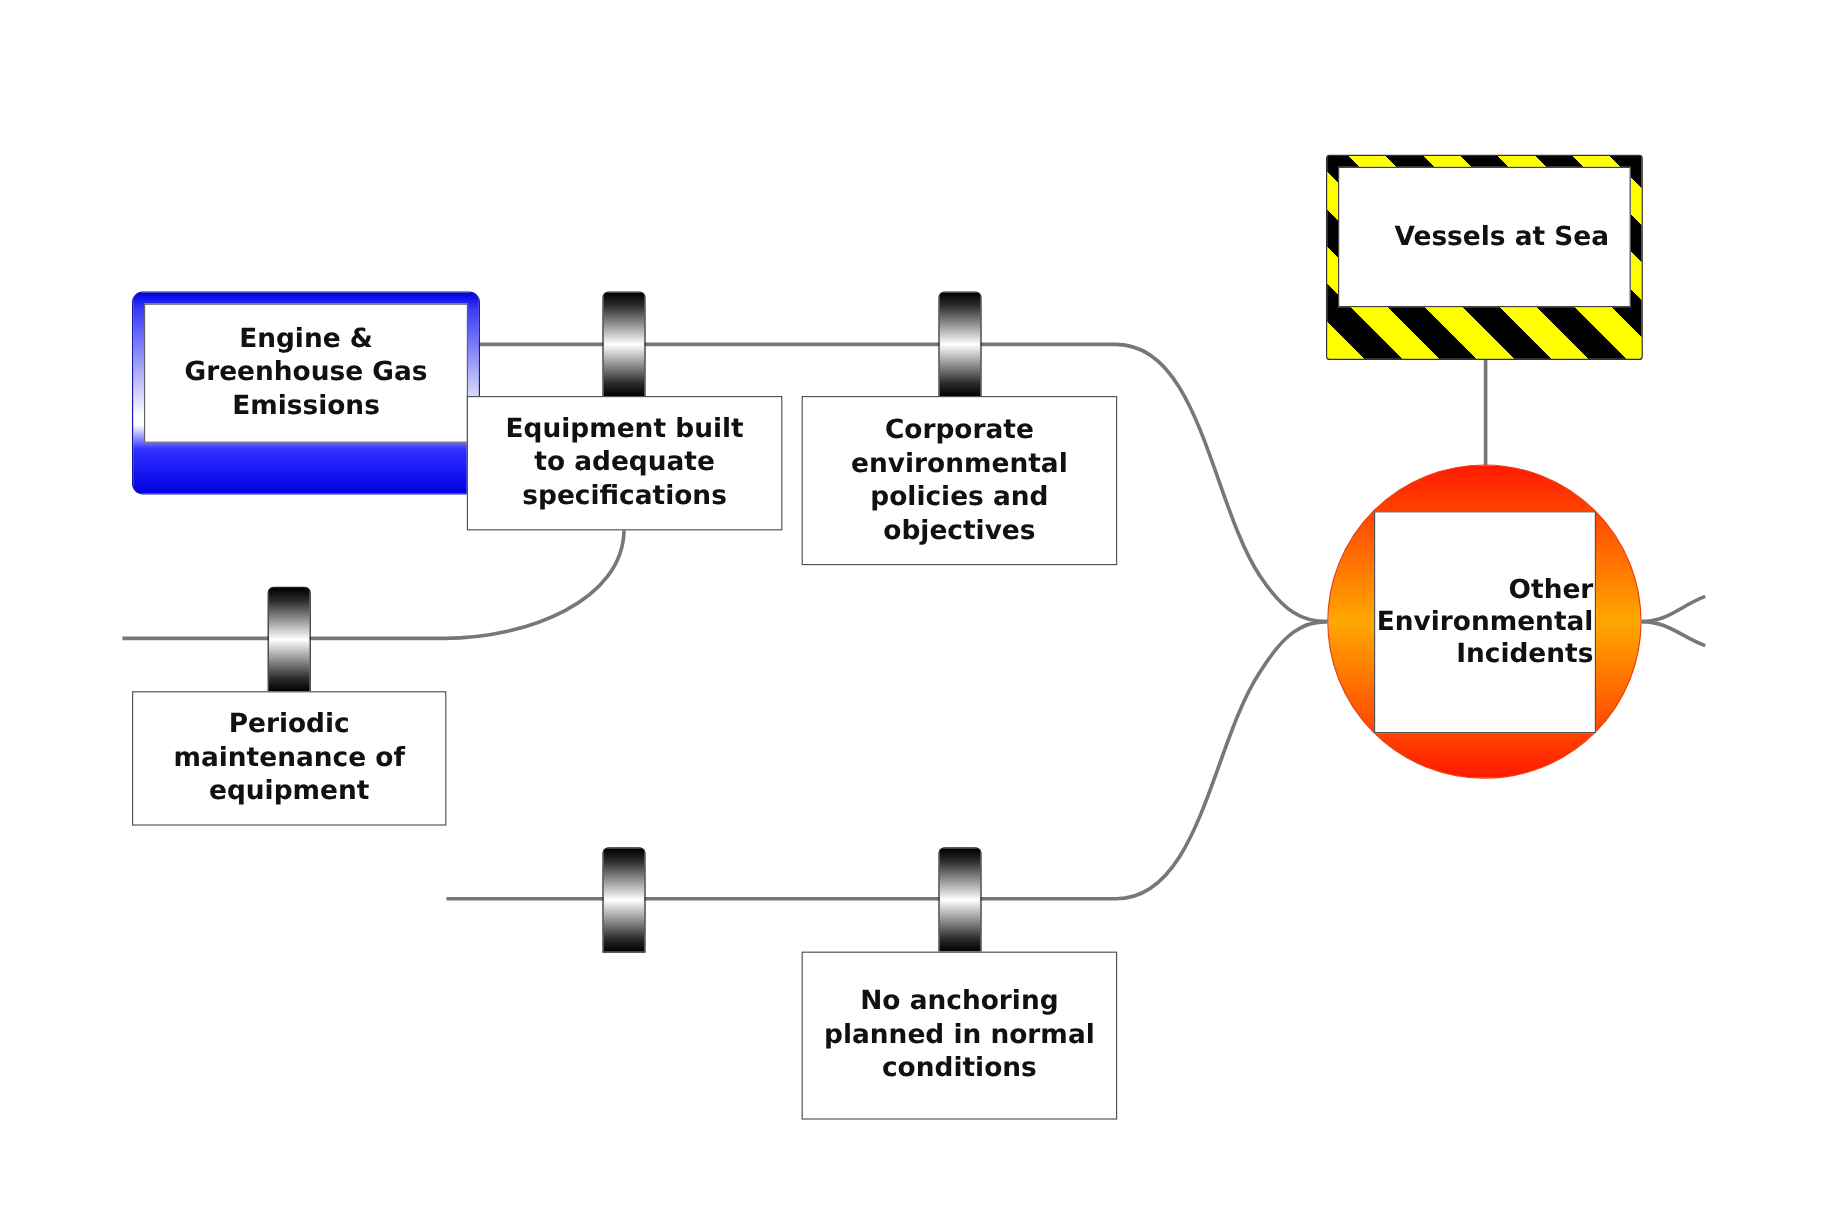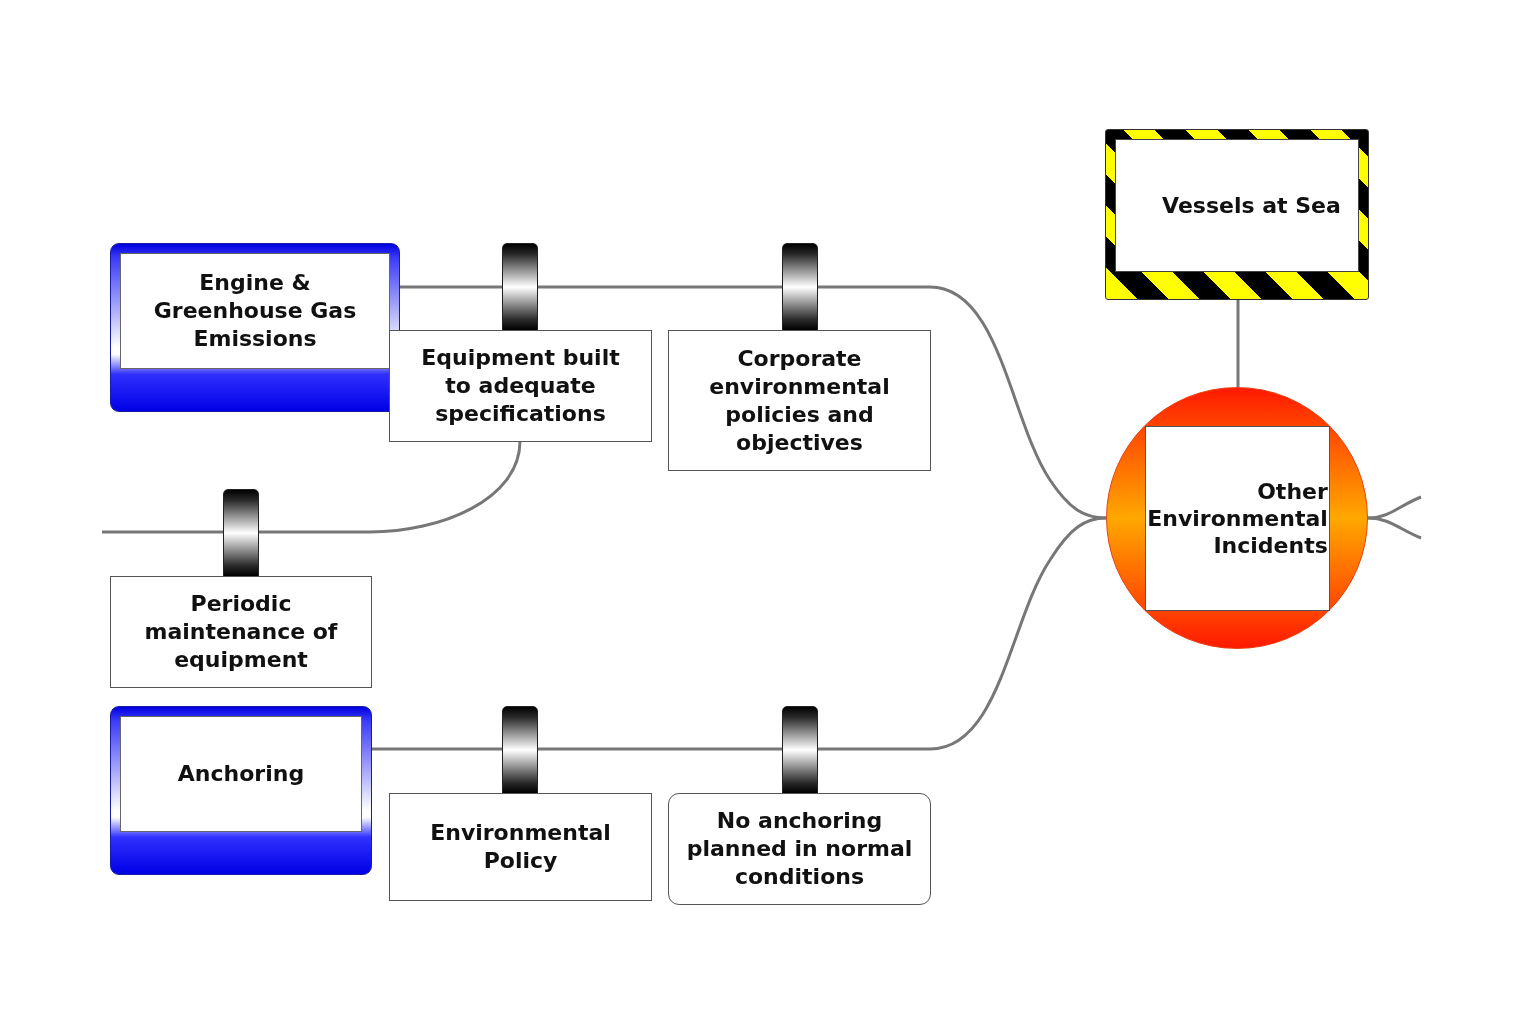--- a/index.html
+++ b/index.html
@@ -15,21 +15,21 @@
   .threat .inner { position:absolute; left:9px; top:9px; right:9px; height:116px;
                    background:#fff; border:1.5px solid #666; box-sizing:border-box;
                    display:flex; align-items:center; justify-content:center; padding:0 6px; }
   .barrier-label { background:#fff; border:1.5px solid #555; padding:0 23px; }
   .barrier { position:absolute; width:36px; height:88px; box-sizing:border-box;
              border-radius:5px 5px 0 0; border:1px solid #222;
              background:linear-gradient(to bottom, #000 0%, #2a2a2a 12%, #9a9a9a 32%, #ffffff 50%, #9a9a9a 68%, #2a2a2a 88%, #000 100%); }
   .hazard { position:absolute; left:1105px; top:129px; width:264px; height:171px; box-sizing:border-box;
             border:1.5px solid #333; border-radius:3px;
             background:repeating-linear-gradient(45deg, #ffff00 0px, #ffff00 22px, #000 22px, #000 44px); }
-  .hazard .inner { position:absolute; left:9px; top:9px; right:9px; height:133px; background:#fff;
+  .hazard .inner { position:absolute; left:9px; top:9px; right:9px; height:117px; background:#fff;
                    border:1.5px solid #444; box-sizing:border-box; display:flex; align-items:center;
                    justify-content:center; font-weight:bold; font-size:22px; color:#111;padding-left:29px; }
   .event { position:absolute; left:1106px; top:387px; width:262px; height:262px; border-radius:50%;
            box-sizing:border-box; border:1px solid #e84010;
            background:linear-gradient(to bottom, #ff1a00 0%, #ff5a00 22%, #ffa800 50%, #ff5a00 78%, #ff1a00 100%); }
   .event .inner { position:absolute; left:38px; top:38px; width:185px; height:185px; background:#fff;
                   border:1.5px solid #555; box-sizing:border-box; display:flex; align-items:center;
                   justify-content:center; text-align:right; font-weight:bold; font-size:22px;
                   line-height:27px; color:#111; padding:0 4px; }
 </style>
@@ -46,43 +46,37 @@
       <path d="M1238 300 L1238 388"></path>
       <path d="M1368 518 C 1390 518, 1400 505, 1421 497"></path>
       <path d="M1368 518 C 1390 518, 1400 530, 1421 538"></path>
     </g>
   </svg>
 
   <div class="node threat" style="left:110px;top:243px;width:290px;height:169px;">
     <div class="inner">Engine &amp; Greenhouse Gas Emissions</div>
   </div>
 
-  <div class="node threat" style="left:110px;top:706px;width:262px;height:169px;">
-    <div class="inner">Anchoring</div>
-  </div>
 
   <div class="barrier" style="left:502px;top:243px;"></div>
   <div class="barrier" style="left:782px;top:243px;"></div>
   <div class="barrier" style="left:223px;top:489px;"></div>
   <div class="barrier" style="left:502px;top:706px;"></div>
   <div class="barrier" style="left:782px;top:706px;"></div>
 
   <div class="node barrier-label" style="left:389px;top:330px;width:263px;height:112px;">
     <span>Equipment built to adequate specifications</span>
   </div>
   <div class="node barrier-label" style="left:668px;top:330px;width:263px;height:141px;padding:0 14px;">
     <span>Corporate environmental policies and objectives</span>
   </div>
   <div class="node barrier-label" style="left:110px;top:576px;width:262px;height:112px;padding:0 6px;">
     <span>Periodic maintenance of equipment</span>
   </div>
-  <div class="node barrier-label" style="left:389px;top:793px;width:263px;height:108px;padding:0 30px;">
-    <span>Environmental Policy</span>
-  </div>
-  <div class="node barrier-label" style="left:668px;top:793px;width:263px;height:112px;padding:0 6px;border-radius:11px;">
+  <div class="node barrier-label" style="left:668px;top:793px;width:263px;height:140px;padding:0 6px;">
     <span>No anchoring planned in normal conditions</span>
   </div>
 
   <div class="hazard">
     <div class="inner">Vessels at Sea</div>
   </div>
 
   <div class="event">
     <div class="inner">Other Environmental Incidents</div>
   </div>

